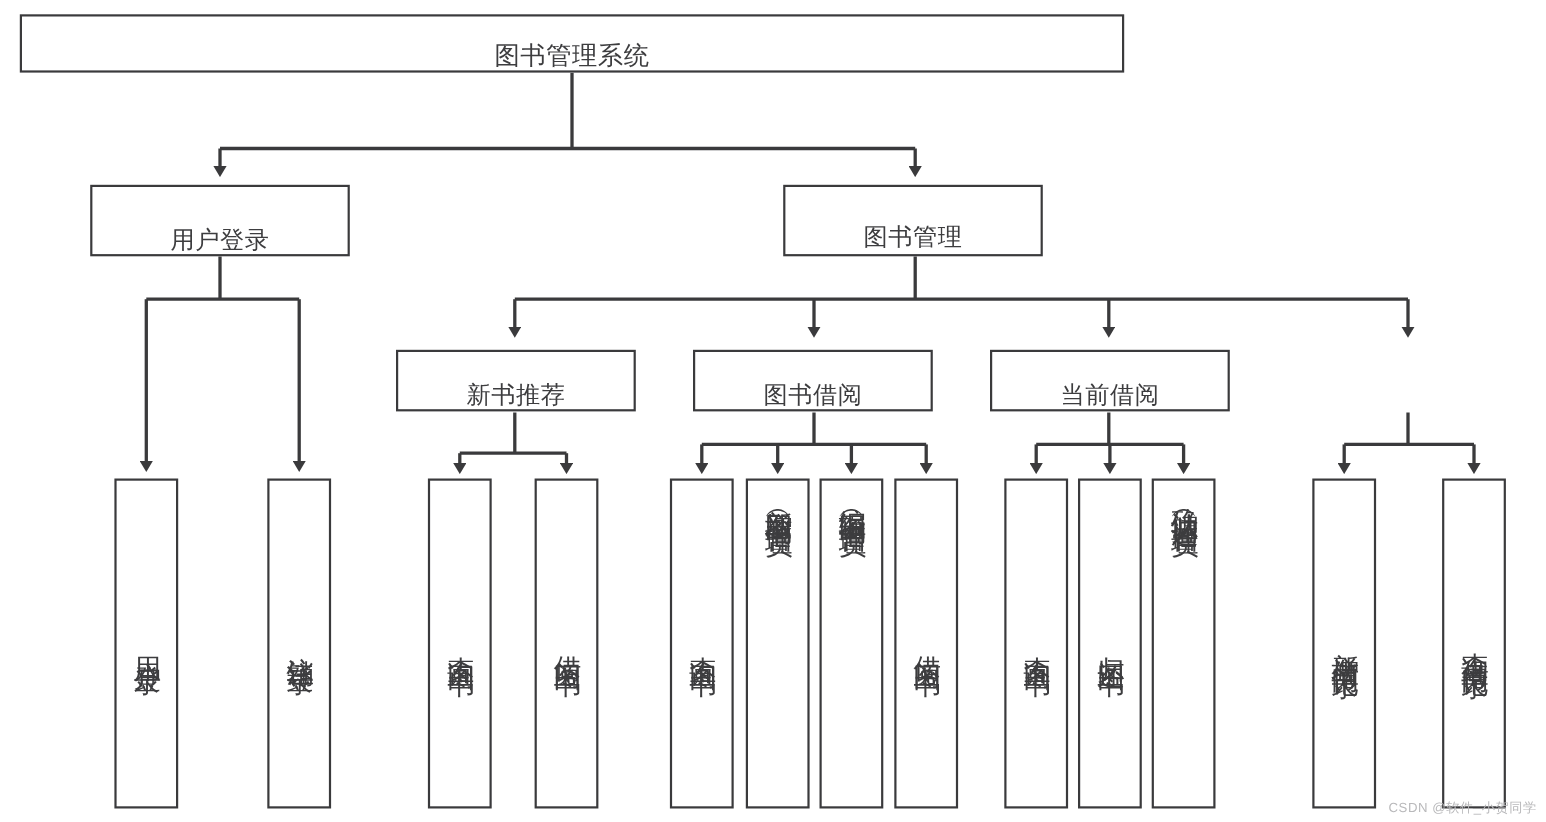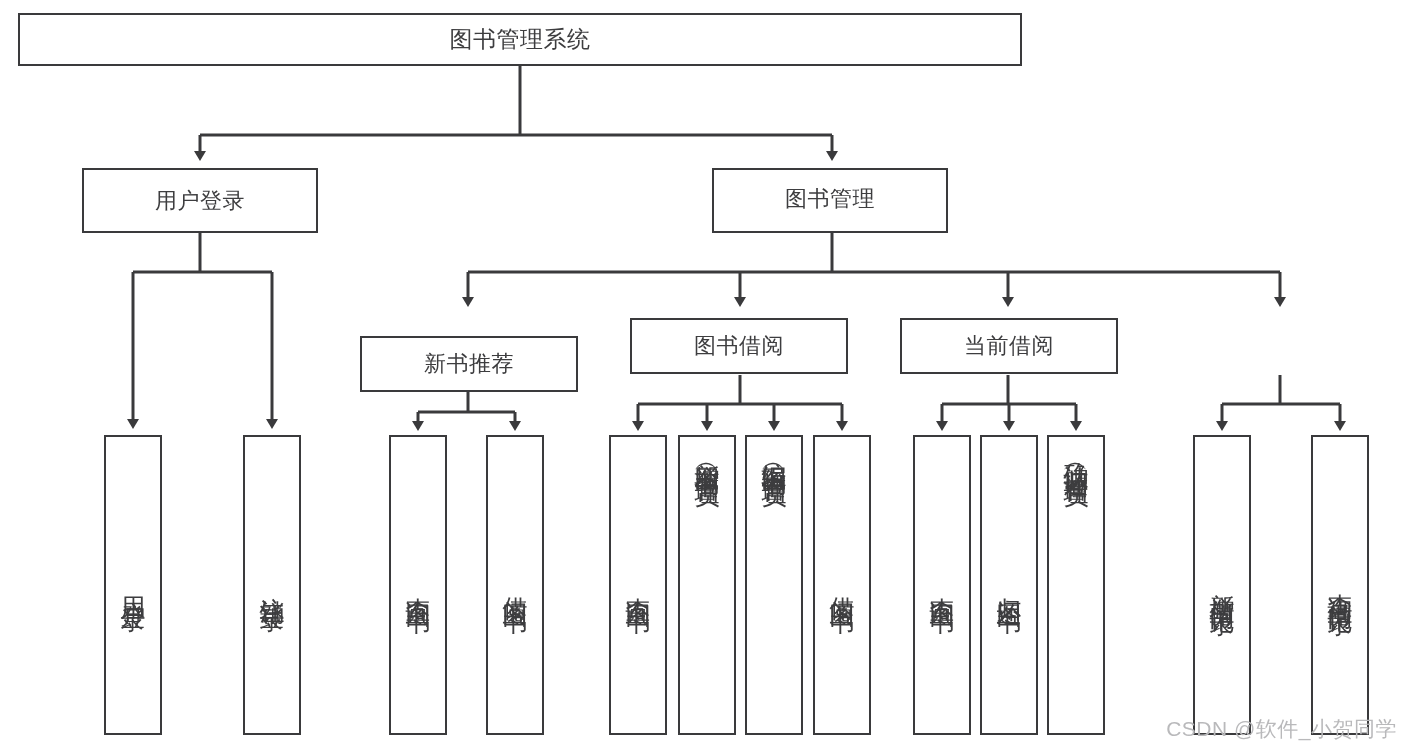--- a/index.html
+++ b/index.html
@@ -24,21 +24,21 @@
     width: 1405px;
     height: 747px;
     pointer-events: none;
   }
   .node {
     position: absolute;
     box-sizing: border-box;
     background: #ffffff;
     border: 2.5px solid #3a3a3c;
     display: flex;
-    align-items: center;
+    align-items: flex-end;
     justify-content: center;
     color: #3d3d3f;
   }
   .node .lbl {
     display: block;
     text-align: center;
     line-height: 1.18;
     letter-spacing: 0.5px;
   }
   
@@ -67,21 +67,21 @@
   }
   
   .node.v.mid {
     align-items: center;
     padding-top: 0;
   }
   .watermark {
     position: absolute;
     right: 8px;
     bottom: 4px;
-    font-size: 21px;
+    font-size: 12px;
     color: #b9b9bb;
     white-space: nowrap;
     letter-spacing: 0.5px;
   }
 </style>
 </head>
 <body>
 
 <div id="canvas">
 
@@ -139,21 +139,21 @@
     <span class="lbl">图书管理系统</span>
   </div>
 
   <div class="node h" style="left:82px;top:168px;width:236px;height:65px;">
     <span class="lbl">用户登录</span>
   </div>
   <div class="node h" style="left:712px;top:168px;width:236px;height:65px;font-family:Liberation Mono, monospace;">
     <span class="lbl">图书管理</span>
   </div>
 
-  <div class="node h" style="left:360px;top:318px;width:218px;height:56px;margin-top:18px;">
+  <div class="node h" style="left:360px;top:318px;width:218px;height:56px;">
     <span class="lbl">新书推荐</span>
   </div>
   <div class="node h" style="left:630px;top:318px;width:218px;height:56px;">
     <span class="lbl">图书借阅</span>
   </div>
   <div class="node h" style="left:900px;top:318px;width:218px;height:56px;">
     <span class="lbl">当前借阅</span>
   </div>
 
   <div class="node v mid" style="left:104px;top:435px;width:58px;height:300px;">

